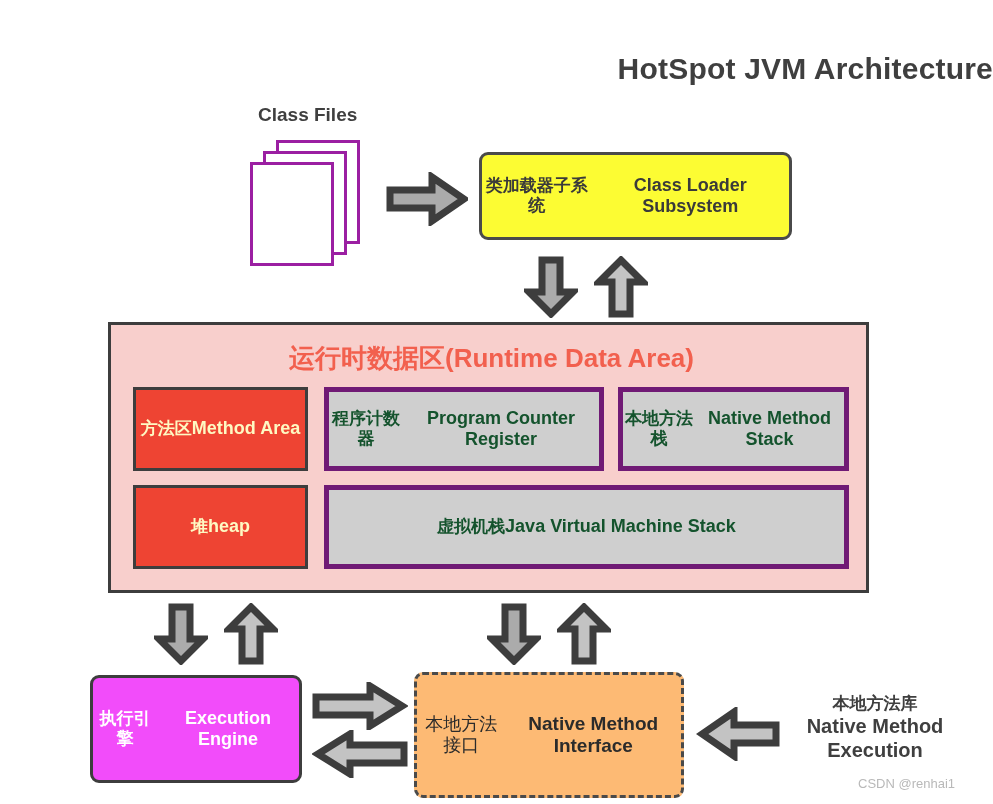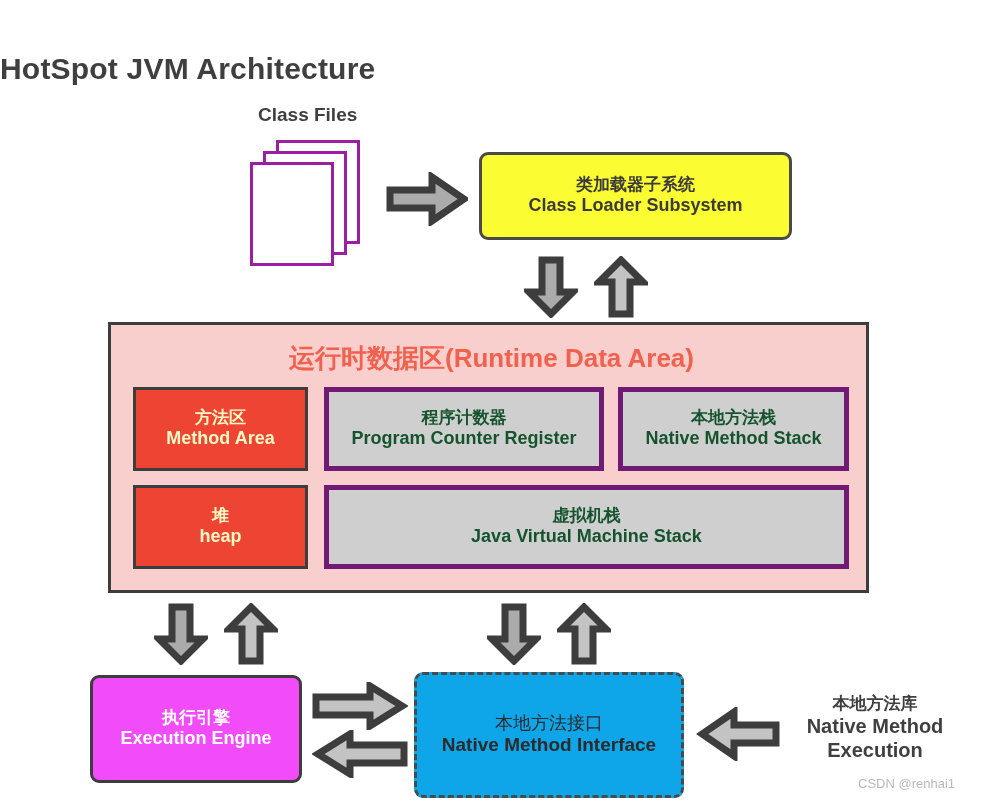--- a/index.html
+++ b/index.html
@@ -2,41 +2,41 @@
 <html><head>
 <meta charset="utf-8">
 <style>
   html,body{margin:0;padding:0;background:#ffffff;}
   body{width:993px;height:804px;position:relative;overflow:hidden;
        font-family:"Liberation Sans","DejaVu Sans",sans-serif;color:#3b3b3b;}
 
   .abs{position:absolute;}
 
   
-  #title{left:0;top:52px;width:993px;text-align:left;
+  #title{left:0;top:52px;width:993px;text-align:right;
          font-size:30px;font-weight:bold;color:#3f3f3f;letter-spacing:.2px;}
 
   
   #classfiles-label{left:258px;top:104px;font-size:19px;font-weight:bold;color:#3f3f3f;}
 
   
   #classfiles-stack{left:250px;top:140px;width:130px;height:130px;}
   .page{position:absolute;background:#ffffff;border:3px solid #9B1FA2;box-sizing:border-box;}
   .page.p1{left:26px;top:0px;width:84px;height:104px;}
   .page.p2{left:13px;top:11px;width:84px;height:104px;}
   .page.p3{left:0px;top:22px;width:84px;height:104px;}
 
   
   .arrow{position:absolute;}
   .arrow svg{display:block;}
   .ar-fill-d{fill:#ababab;stroke:#3d3d3d;stroke-width:7;stroke-linejoin:miter;}
   .ar-fill-l{fill:#c3c3c3;stroke:#3d3d3d;stroke-width:7;stroke-linejoin:miter;}
 
   
-  .box{position:absolute;box-sizing:border-box;display:flex;flex-direction:column;
+  .box{position:absolute;box-sizing:border-box;display:flex;
        align-items:center;justify-content:center;text-align:center;line-height:1.18;}
   .box .cn{font-size:17px;font-weight:bold;}
   .box .en{font-size:18px;font-weight:bold;}
 
   #class-loader-box{left:479px;top:152px;width:313px;height:88px;
       background:#FCFC33;border:3px solid #4a4a4a;border-radius:9px;color:#3a3a3a;}
 
   #runtime-area{left:108px;top:322px;width:761px;height:271px;
       background:#F8CFCC;border:3px solid #3d3d3d;box-sizing:border-box;}
   #runtime-title{left:0;top:16px;width:761px;text-align:center;
@@ -48,21 +48,21 @@
   #box-method-area{left:22px;top:62px;width:175px;height:84px;}
   #box-pc-register{left:213px;top:62px;width:280px;height:84px;}
   #box-native-stack{left:507px;top:62px;width:231px;height:84px;}
   #box-heap{left:22px;top:160px;width:175px;height:84px;}
   #box-jvm-stack{left:213px;top:160px;width:525px;height:84px;}
 
   #execution-engine{left:90px;top:675px;width:212px;height:108px;
       background:#F24CFA;border:3px solid #3d3d3d;border-radius:9px;color:#ffffff;justify-content:center;}
 
   #native-method-interface{left:414px;top:672px;width:270px;height:126px;
-      background:#0ea5e9;border:3px dashed #4a4a4a;border-radius:9px;color:#2b2b2b;}
+      background:#fdba74;border:3px dashed #4a4a4a;border-radius:9px;color:#2b2b2b;}
   #native-method-interface .cn{font-weight:normal;font-size:18px;}
   #native-method-interface .en{font-size:19px;font-weight:bold;}
 
   #native-method-libraries{left:780px;top:694px;width:190px;text-align:center;
       color:#3f3f3f;line-height:1.2;}
   #native-method-libraries .cn{font-size:17px;font-weight:bold;display:block;}
   #native-method-libraries .en{font-size:20px;font-weight:bold;display:block;}
 
   #watermark{left:858px;top:776px;font-size:13px;color:#b9b9b9;}
 </style>

